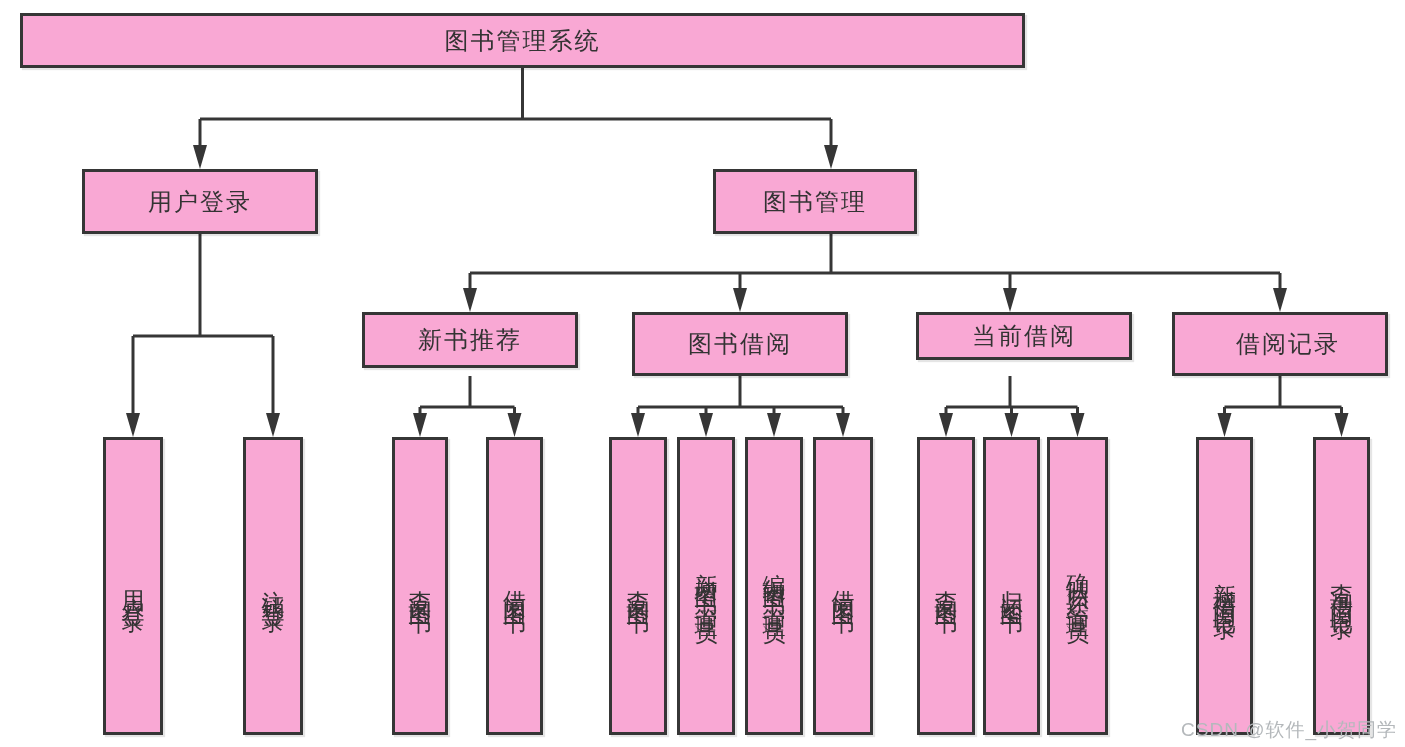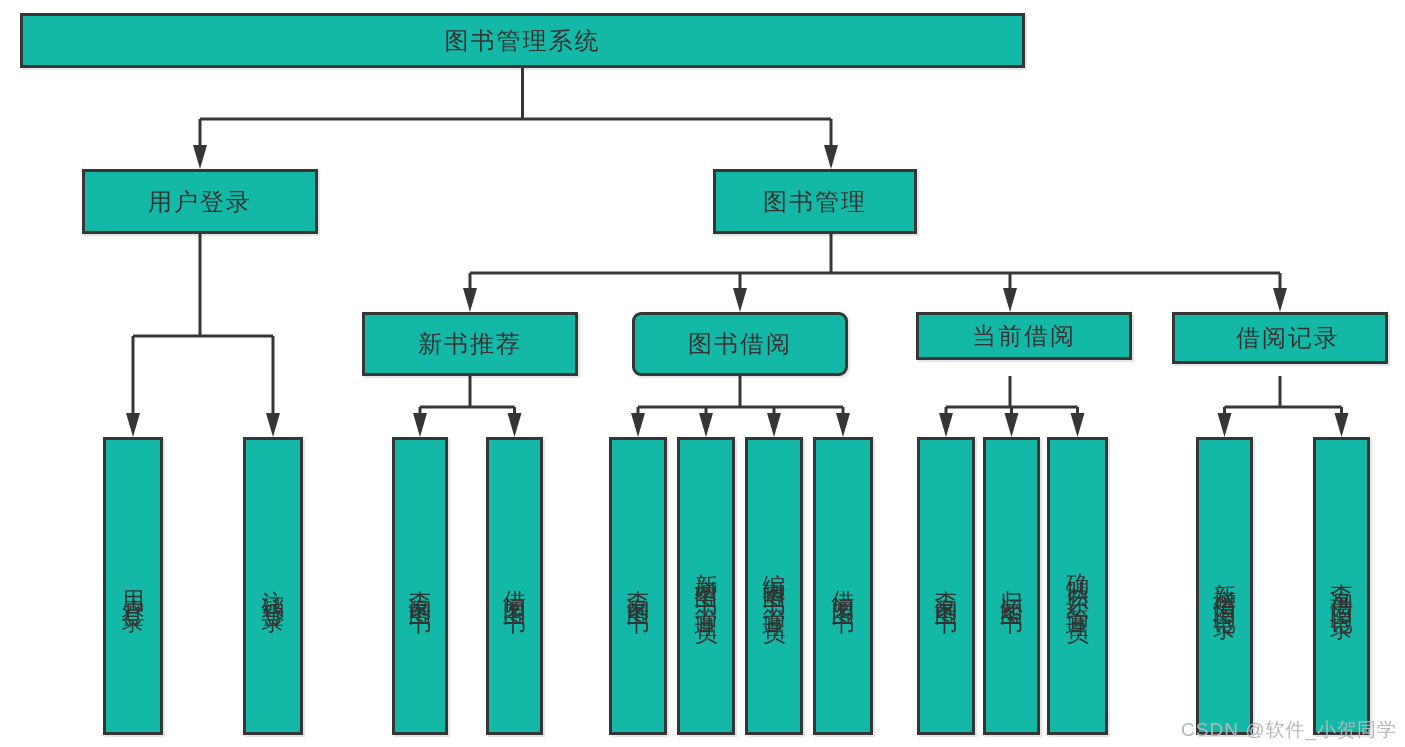--- a/index.html
+++ b/index.html
@@ -22,21 +22,21 @@
     left: 0; top: 0;
     width: 1405px; height: 747px;
     color: var(--line);
   }
   .wires line { stroke: currentColor; stroke-width: 3; }
   .wires polygon { fill: currentColor; stroke: none; }
   .box {
     position: absolute;
     box-sizing: border-box;
     border: 3px solid var(--line);
-    background: #14b8a6;
+    background: #f9a8d4;
     display: flex;
     align-items: center;
     justify-content: center;
     box-shadow: 2px 2px 1px rgba(0,0,0,0.10);
   }
   .hlbl {
     font-size: 24px;
     letter-spacing: 2px;
     color: var(--text);
     white-space: nowrap;
@@ -131,30 +131,30 @@
     <span class="hlbl">图书管理系统</span>
   </div>
 
   <div class="box" style="left:82px; top:169px; width:236px; height:65px;">
     <span class="hlbl">用户登录</span>
   </div>
   <div class="box" style="left:713px; top:169px; width:204px; height:65px;">
     <span class="hlbl">图书管理</span>
   </div>
 
-  <div class="box" style="left:362px; top:312px; width:216px; height:64px;text-align:right;">
+  <div class="box" style="left:362px; top:312px; width:216px; height:56px;text-align:right;">
     <span class="hlbl">新书推荐</span>
   </div>
-  <div class="box" style="left:632px; top:312px; width:216px; height:64px;border-radius:9px;">
+  <div class="box" style="left:632px; top:312px; width:216px; height:64px;">
     <span class="hlbl">图书借阅</span>
   </div>
   <div class="box" style="left:916px; top:312px; width:216px; height:48px;text-align:center;">
     <span class="hlbl">当前借阅</span>
   </div>
-  <div class="box" style="left:1172px; top:312px; width:216px; height:52px;padding-left:16px;">
+  <div class="box" style="left:1172px; top:312px; width:216px; height:64px;padding-left:16px;">
     <span class="hlbl">借阅记录</span>
   </div>
 
   <div class="box" style="left:103px; top:437px; width:60px; height:298px;">
     <span class="vlbl">用户登录</span>
   </div>
   <div class="box" style="left:243px; top:437px; width:60px; height:298px;">
     <span class="vlbl">注销登录</span>
   </div>
 

